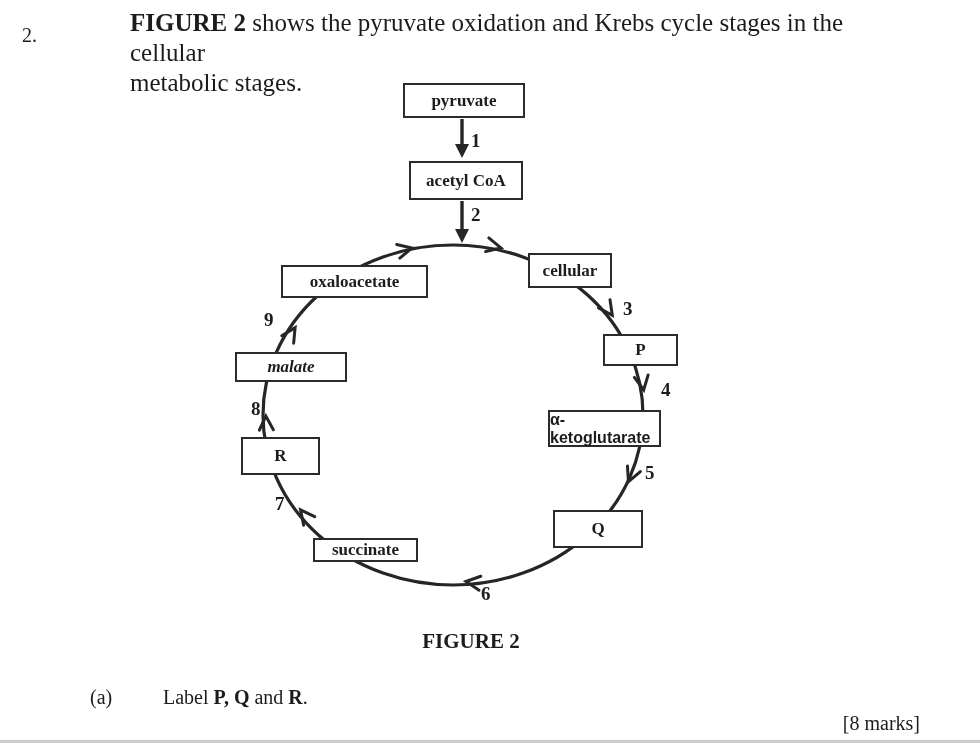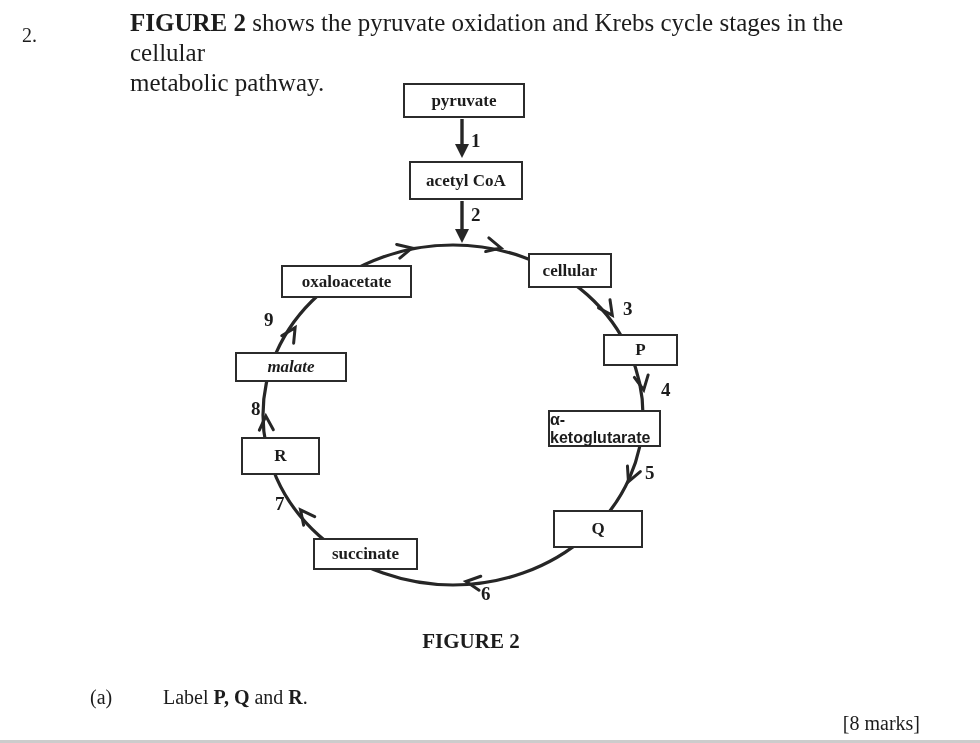--- a/index.html
+++ b/index.html
@@ -58,21 +58,21 @@
     background: #cccccc;
   }
 </style>
 </head>
 <body>
 
 <div class="page">
 
   <div class="q-num">2.</div>
 
-  <div class="intro"><span class="b">FIGURE 2</span><span> shows the pyruvate oxidation and Krebs cycle stages in the cellular</span><br><span>metabolic pathway.</span></div>
+  <div class="intro"><span class="b">FIGURE 2</span><span> shows the pyruvate oxidation and Krebs cycle stages in the cellular</span><br><span>metabolic stages.</span></div>
 
   <svg class="diagram-svg" width="980" height="743" viewBox="0 0 980 743">
 
     <ellipse cx="453" cy="415" rx="190" ry="170" fill="none" stroke="#262626" stroke-width="3.2"></ellipse>
 
     <line x1="462" y1="119" x2="462" y2="147" stroke="#262626" stroke-width="3.4"></line>
     <path d="M462,158 L455,144 L469,144 Z" fill="#262626"></path>
 
     <line x1="462" y1="201" x2="462" y2="231" stroke="#262626" stroke-width="3.4"></line>
     <path d="M462,243 L455,229 L469,229 Z" fill="#262626"></path>
@@ -117,30 +117,30 @@
   </div>
   <div class="node" style="left:603px; top:334px; width:75px; height:32px;">
     <span>P</span>
   </div>
   <div class="node sans" style="left:548px; top:410px; width:113px; height:37px;">
     <span>α-ketoglutarate</span>
   </div>
   <div class="node" style="left:553px; top:510px; width:90px; height:38px;">
     <span>Q</span>
   </div>
-  <div class="node" style="left:313px; top:538px; width:105px; height:32px;">
+  <div class="node" style="left:313px; top:538px; width:105px; height:24px;">
     <span>succinate</span>
   </div>
   <div class="node" style="left:241px; top:437px; width:79px; height:38px;">
     <span>R</span>
   </div>
   <div class="node" style="left:235px; top:352px; width:112px; height:30px;font-style:italic;">
     <span>malate</span>
   </div>
-  <div class="node" style="left:281px; top:265px; width:131px; height:33px;">
+  <div class="node" style="left:281px; top:265px; width:147px; height:33px;">
     <span>oxaloacetate</span>
   </div>
 
   <span class="step" style="left:471px; top:130px;">1</span>
   <span class="step" style="left:471px; top:204px;">2</span>
   <span class="step" style="left:623px; top:298px;">3</span>
   <span class="step" style="left:661px; top:379px;">4</span>
   <span class="step" style="left:645px; top:462px;">5</span>
   <span class="step" style="left:481px; top:583px;">6</span>
   <span class="step" style="left:275px; top:493px;">7</span>

